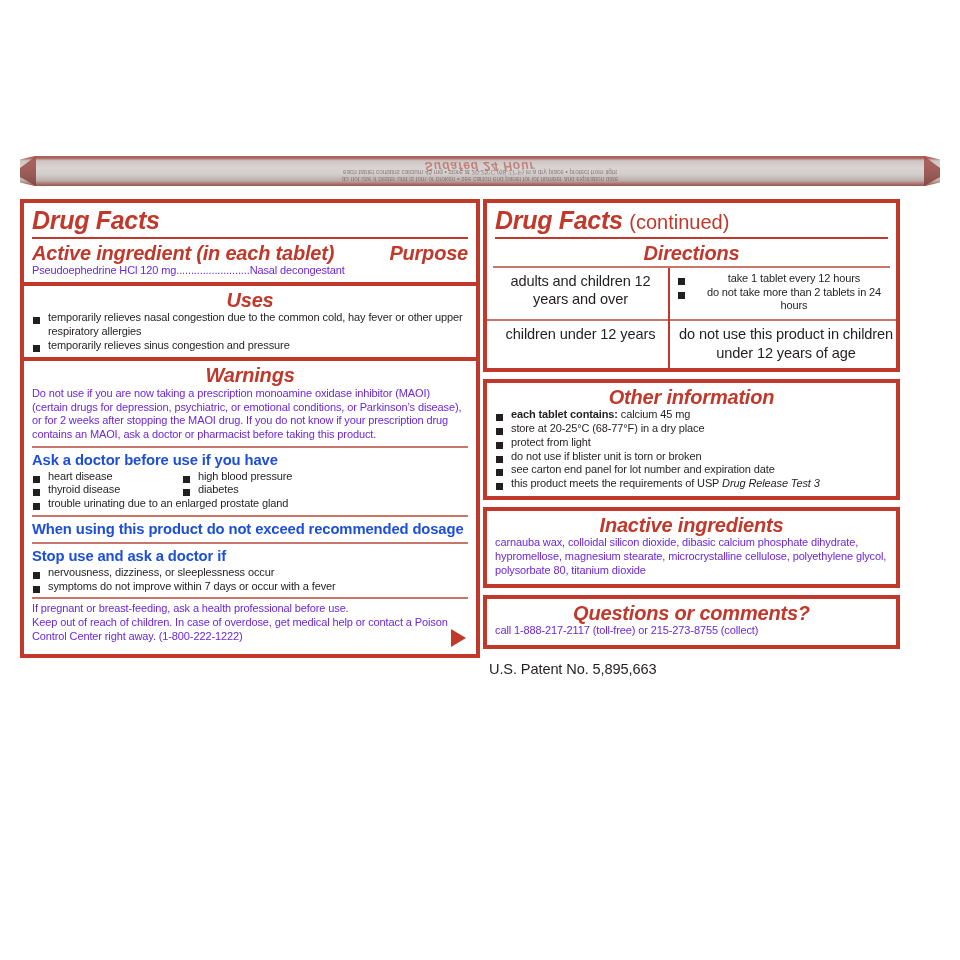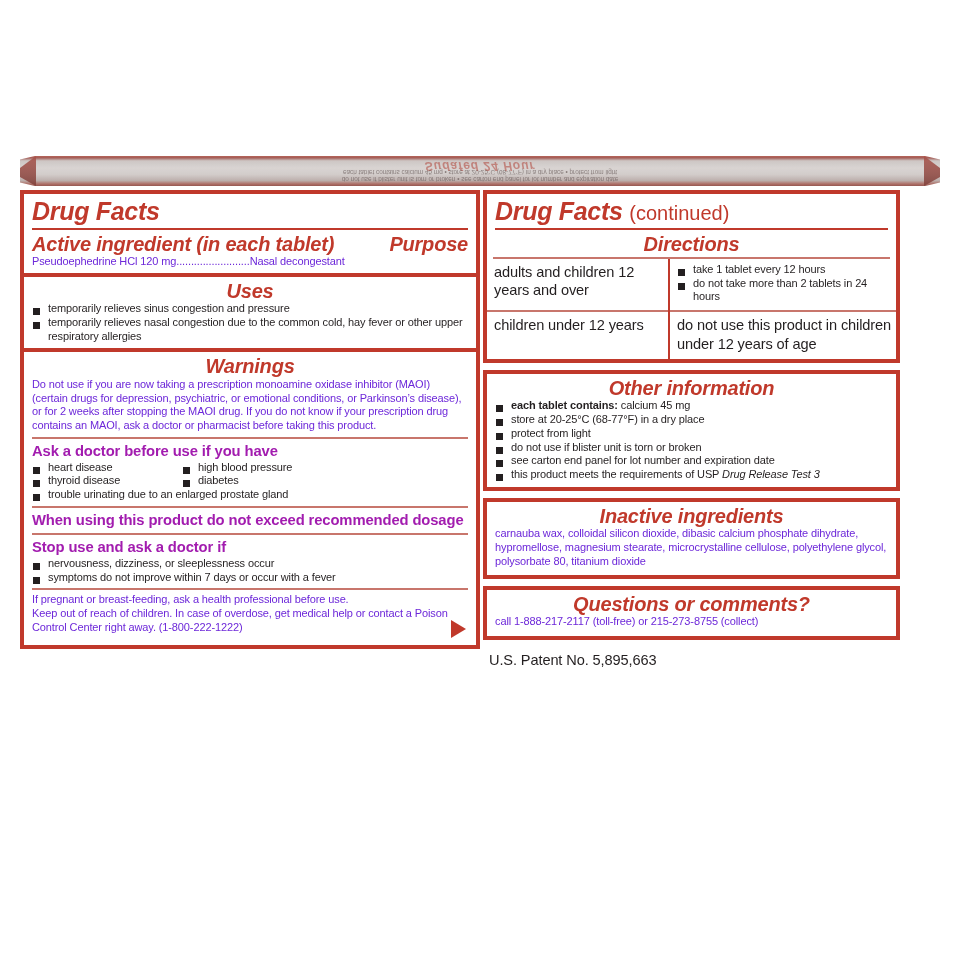--- a/index.html
+++ b/index.html
@@ -75,21 +75,21 @@
   #carton-edge .cap-r { right: 0; clip-path: polygon(0 0, 100% 40%, 100% 70%, 0 100%); }
 
   
   #label-wrap {
     position: absolute;
     left: 0; top: 190px;
     width: 960px;
   }
   .col {
     position: absolute;
-    top: 0;
+    top: 9px;
   }
   #col-left  { left: 20px;  width: 460px; }
   #col-right { left: 483px; width: 417px; }
 
   
   .panel {
     border: 4px solid #c0392b;
     background: #ffffff;
     padding: 0;
   }
@@ -142,21 +142,21 @@
     font-size: 11px;
     color: #6d28d9;
     line-height: 1.255;
     letter-spacing: -0.12px;
   }
   .body b, .bold { font-weight: normal; }
 
   .sub-head {
     font-size: 14.8px;
     font-weight: bold;
-    color: #a21caf;
+    color: #1d4ed8;
     line-height: 1.25;
     letter-spacing: -0.12px;
   }
 
   
   ul.bl { list-style: none; }
   ul.bl > li {
     position: relative;
     padding-left: 16px;
     font-size: 11px;
@@ -185,20 +185,21 @@
     width: 100%;
     border-collapse: collapse;
   }
   table.dir td {
     vertical-align: top;
     padding: 4px 1px 6px 7px;
     font-size: 14.6px;
     color: #231f20;
     line-height: 1.255;
     letter-spacing: -0.12px;
+    text-align: center;
   }
   table.dir td.c1 { width: 182px; border-right: 2px solid #c0392b; }
   table.dir tr + tr td { border-top: 2px solid #c8766c; }
 
   
   .arrow-row {
     position: relative;
     min-height: 4px;
   }
   .cont-arrow {
@@ -251,22 +252,22 @@
             <div class="sect-head">Purpose</div>
           </div>
           <div class="body">Pseudoephedrine HCl 120 mg.........................Nasal decongestant</div>
         </div>
 
         <div class="rule-thick"></div>
 
         <div class="pad" style="padding-top:3px;padding-bottom:5px">
           <div class="sect-head">Uses</div>
           <ul class="bl">
+            <li>temporarily relieves nasal congestion due to the common cold, hay fever or other upper respiratory allergies</li>
             <li>temporarily relieves sinus congestion and pressure</li>
-            <li>temporarily relieves nasal congestion due to the common cold, hay fever or other upper respiratory allergies</li>
           </ul>
         </div>
 
         <div class="rule-thick"></div>
 
         <div class="pad" style="padding-top:3px;padding-bottom:6px">
 
           <div class="sect-head">Warnings</div>
 
           <div class="body"><b>Do not use</b><span> if you are now taking a prescription monoamine oxidase inhibitor (MAOI) (certain drugs for depression, psychiatric, or emotional conditions, or Parkinson’s disease), or for 2 weeks after stopping the MAOI drug. If you do not know if your prescription drug contains an MAOI, ask a doctor or pharmacist before taking this product.</span></div>

